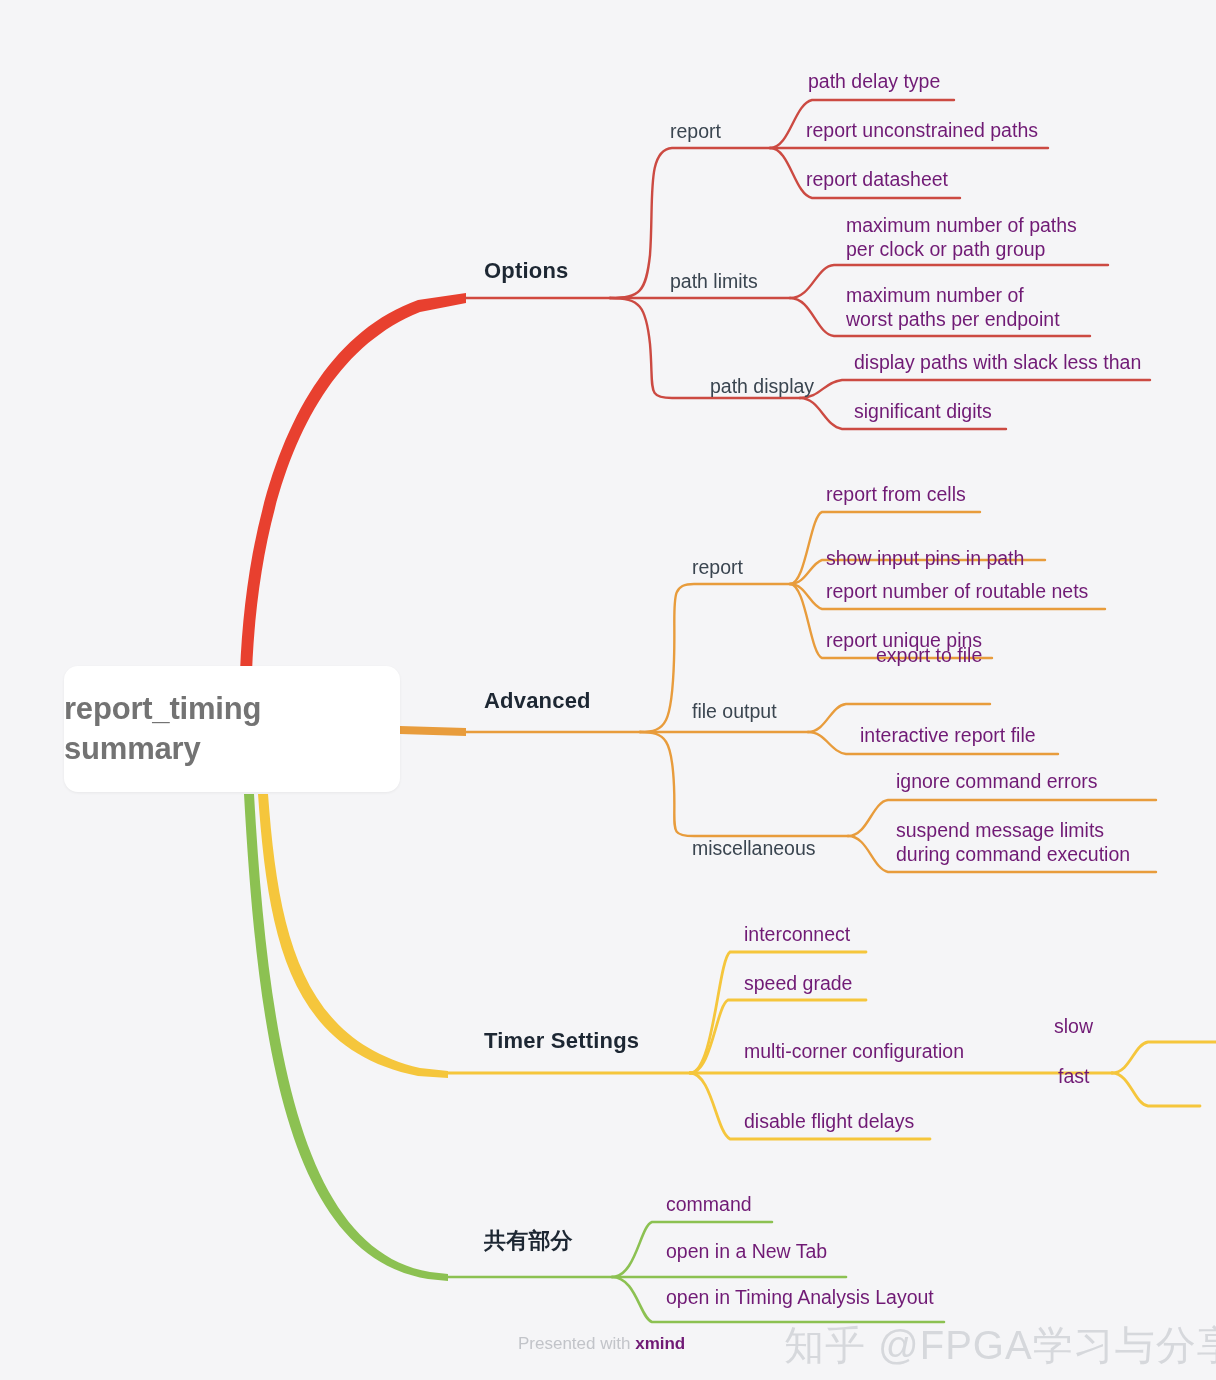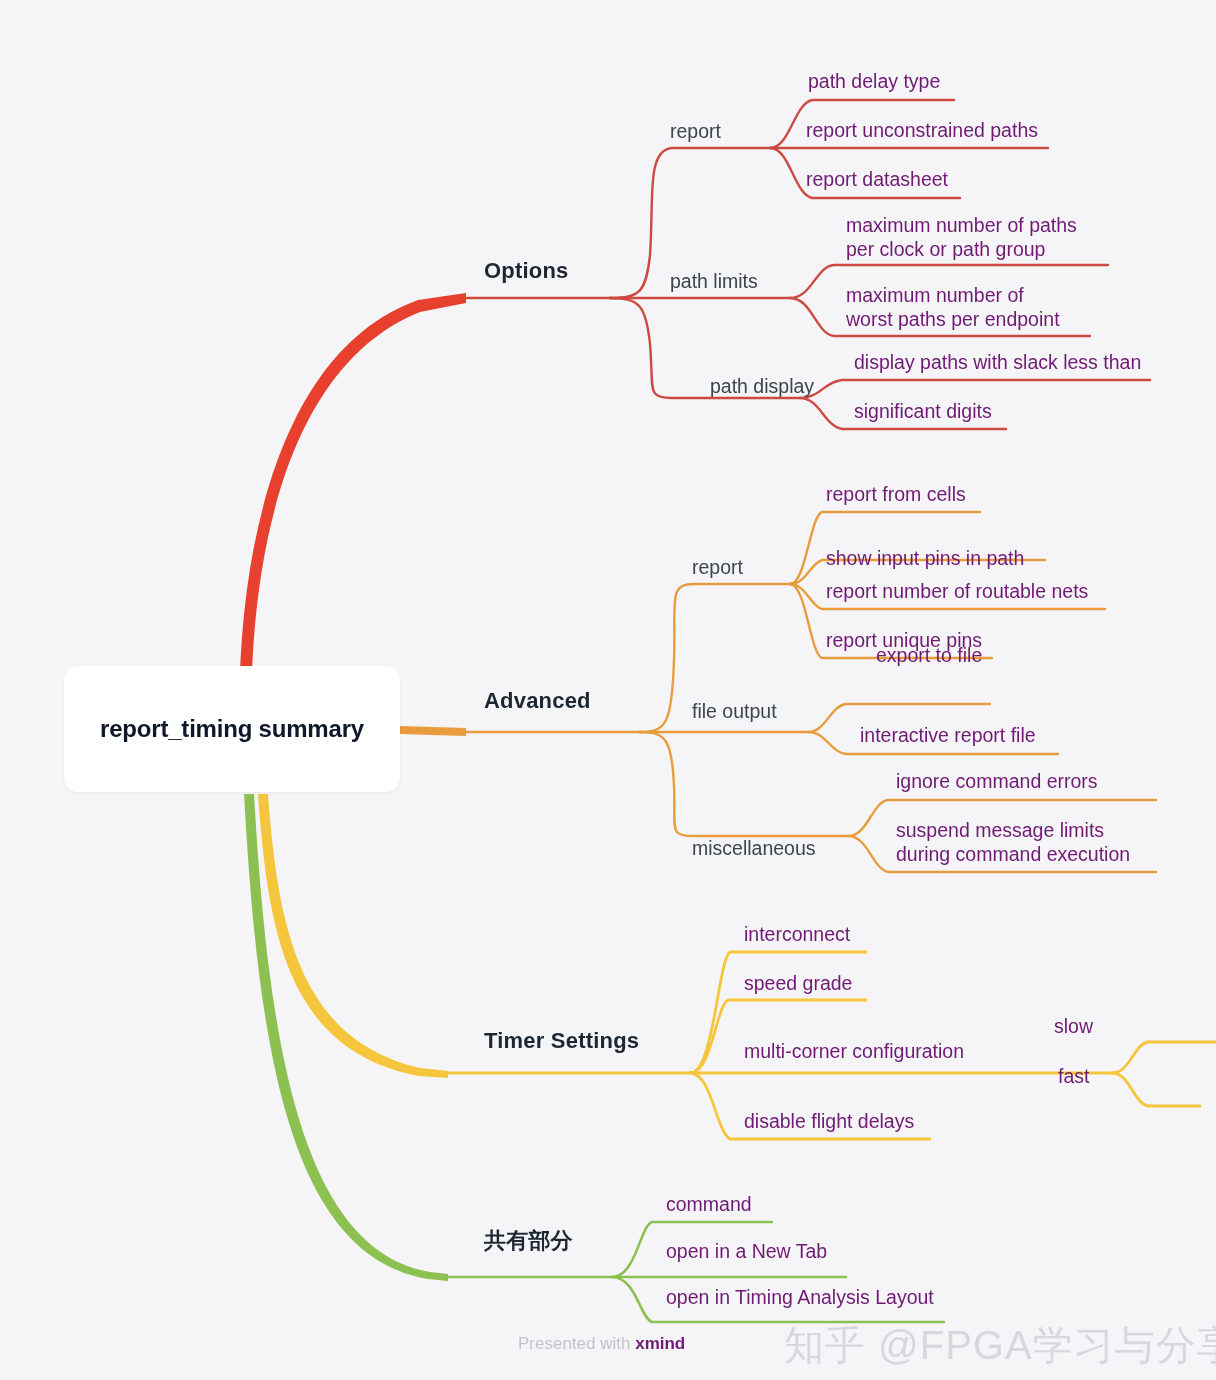--- a/index.html
+++ b/index.html
@@ -50,23 +50,23 @@
     width: 336px;
     height: 126px;
     background: #ffffff;
     border-radius: 14px;
     display: flex;
     align-items: center;
     justify-content: center;
     box-shadow: 0 1px 3px rgba(0,0,0,0.06);
   }
   #root-node .root-label {
-    font-size: 24px;
+    font-size: 31px;
     font-weight: bold;
-    color: #0f172a;
+    color: #737373;
     text-align: left;
     line-height: 1.28;
     letter-spacing: -0.2px;
   }
   #xmind-credit {
     position: absolute;
     left: 518px;
     top: 1334px;
     font-size: 17px;
     color: #c2c4c9;

